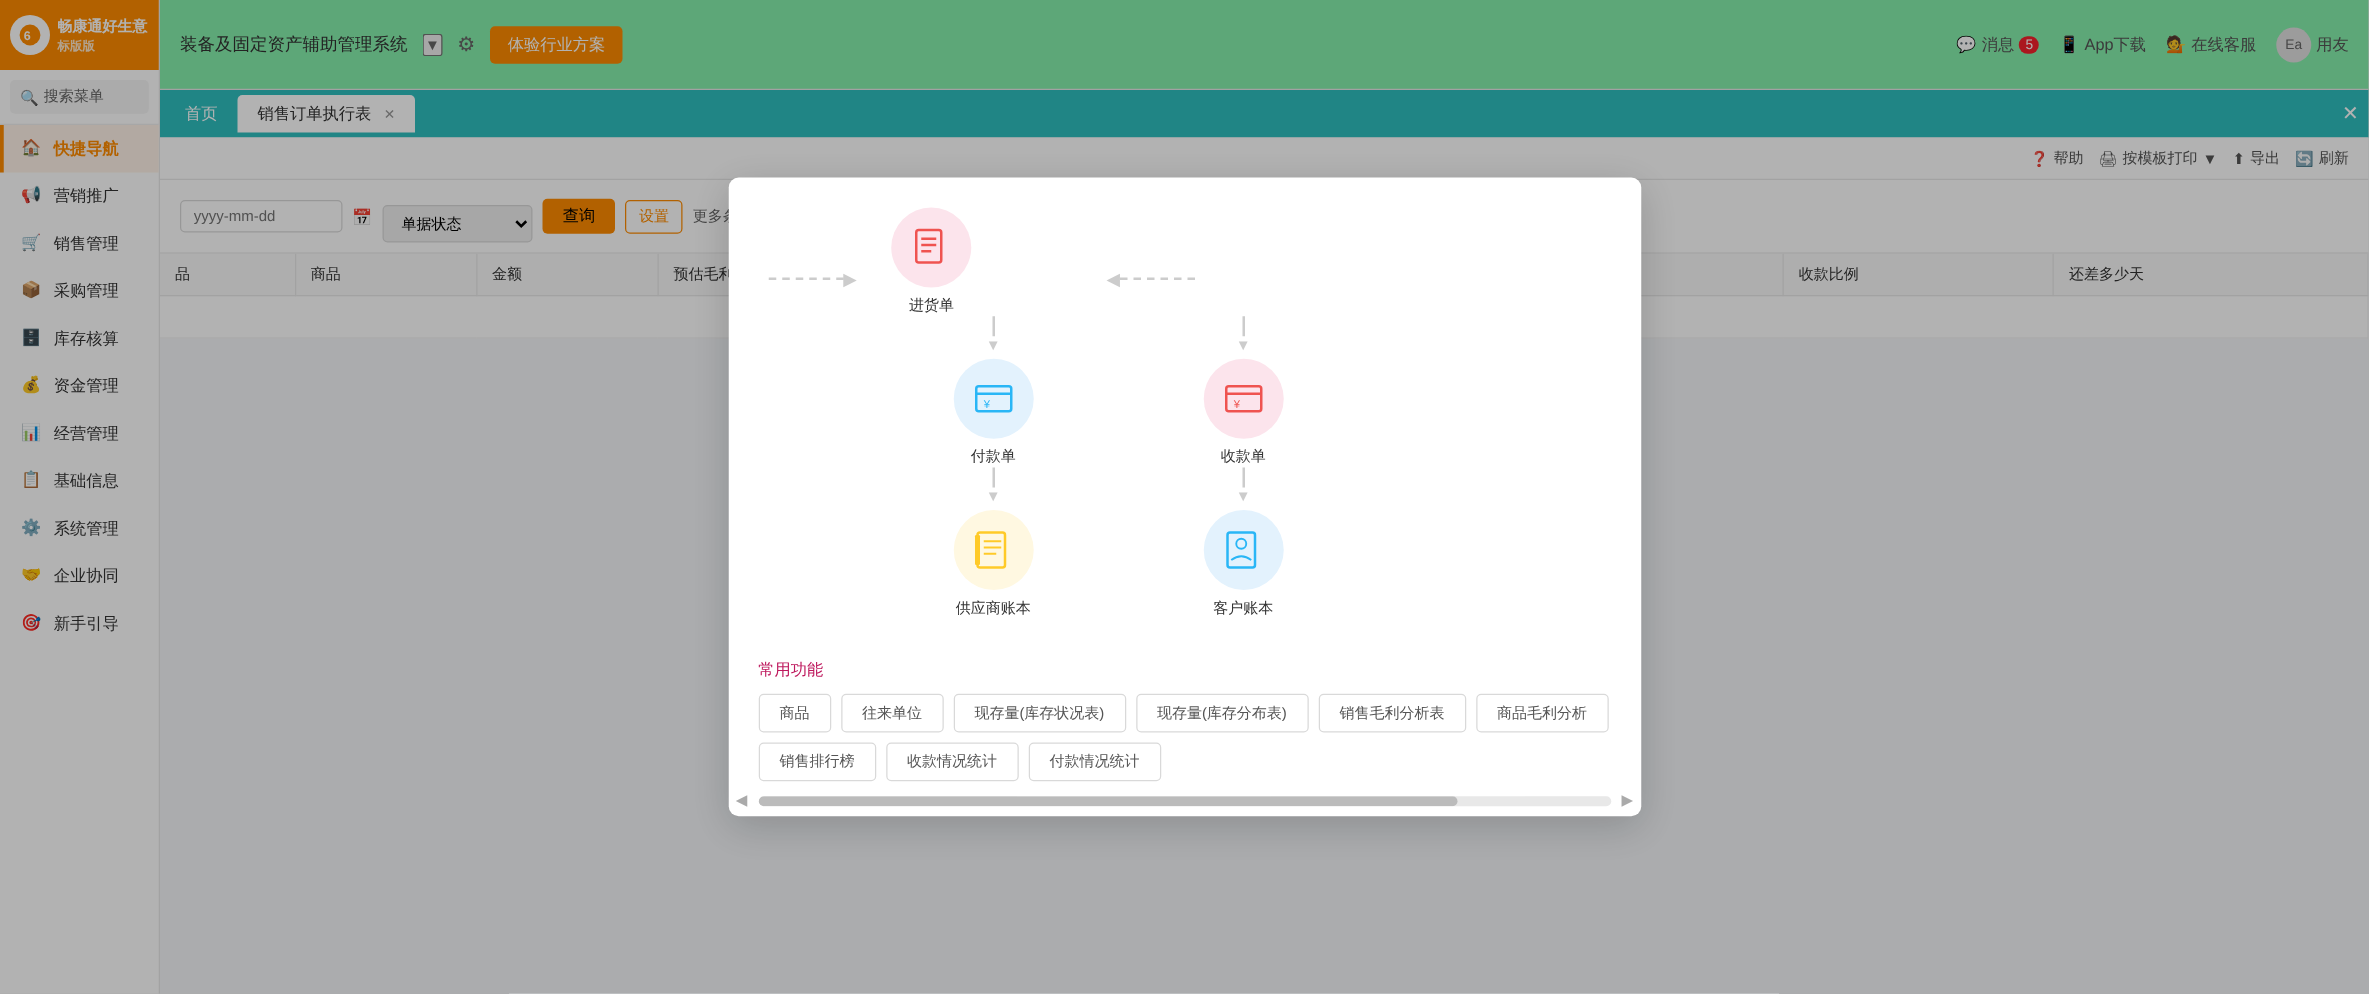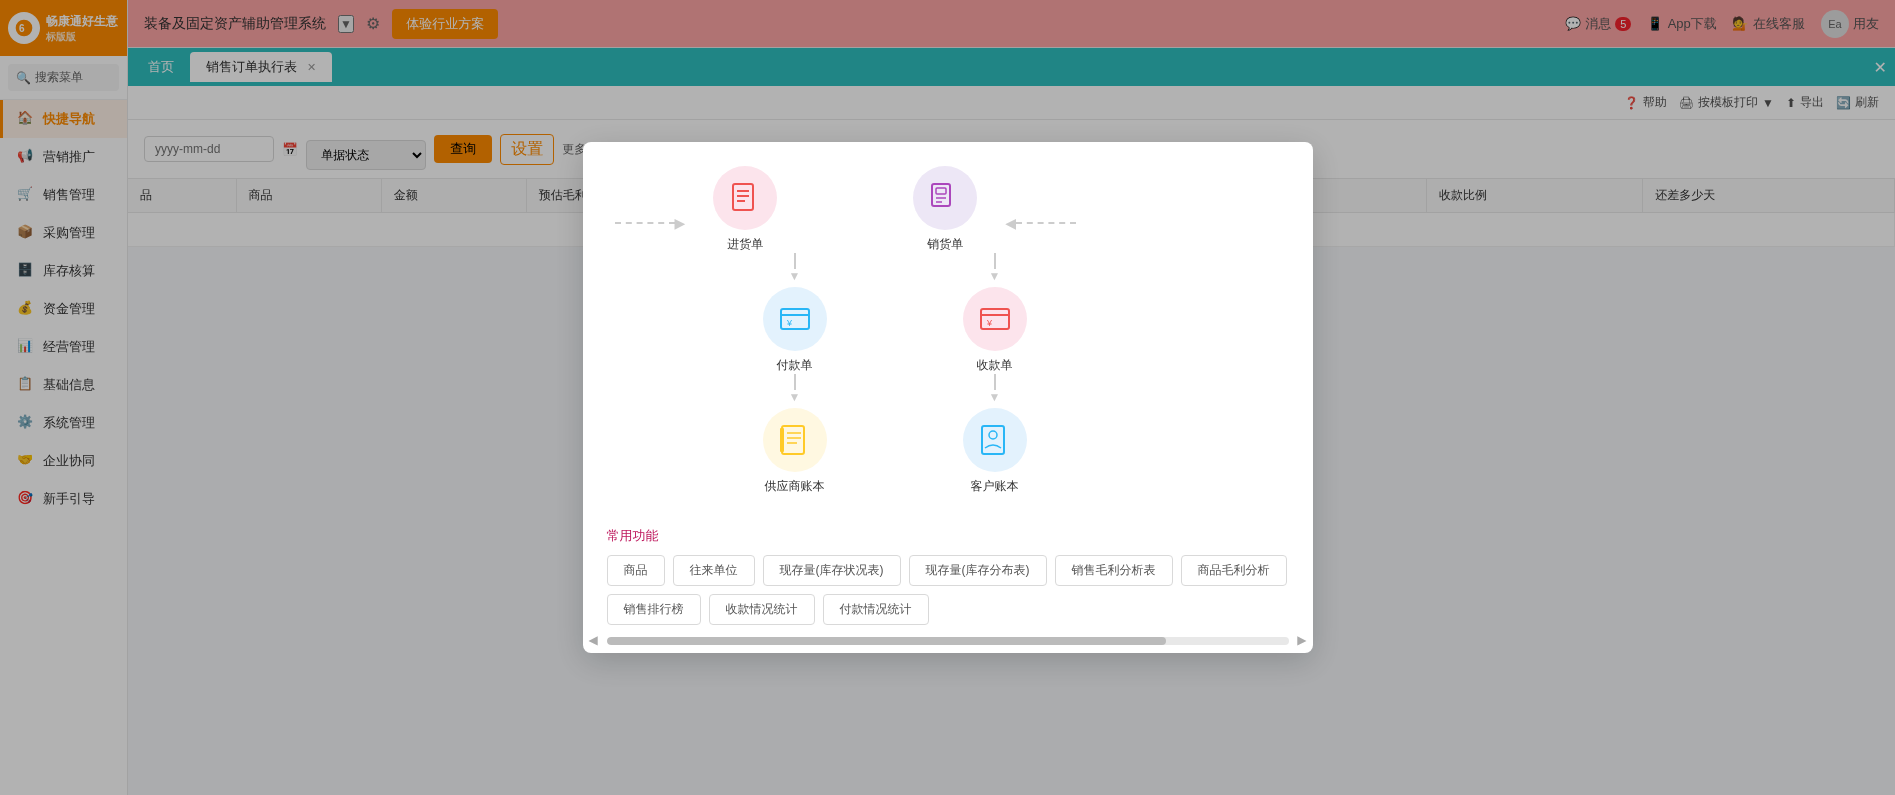--- a/index.html
+++ b/index.html
@@ -13,21 +13,21 @@
     .sidebar-search { padding: 8px; border-bottom: 1px solid #f0f0f0; }
     .sidebar-search-btn { width: 100%; border: none; background: #f5f5f5; border-radius: 4px; padding: 5px 8px; cursor: pointer; font-size: 12px; color: #666; display: flex; align-items: center; gap: 4px; }
     .sidebar-nav-item { display: flex; align-items: center; gap: 8px; padding: 10px 14px; cursor: pointer; color: #333; font-size: 13px; border-left: 3px solid transparent; }
     .sidebar-nav-item.active { background: #fff3e8; color: #ff8c00; border-left-color: #ff8c00; font-weight: bold; }
     .sidebar-nav-item .nav-icon { width: 18px; height: 18px; flex-shrink: 0; }
 
     
     .main { flex: 1; display: flex; flex-direction: column; overflow: hidden; }
 
     
-    .topbar { height: 48px; background: #fca5a5; border-bottom: 1px solid #e8e8e8; display: flex; align-items: center; padding: 0 16px; gap: 12px; }
+    .topbar { height: 72px; background: #86efac; border-bottom: 1px solid #e8e8e8; display: flex; align-items: center; padding: 0 16px; gap: 12px; }
     .topbar-dropdown { font-size: 12px; color: #666; cursor: pointer; display: flex; align-items: center; gap: 4px; }
     .topbar-gear { cursor: pointer; color: #666; }
     .topbar-btn { background: #ff8c00; color: white; border: none; border-radius: 4px; padding: 6px 14px; cursor: pointer; font-size: 13px; }
     .topbar-right { margin-left: auto; display: flex; align-items: center; gap: 16px; font-size: 13px; color: #555; }
     .topbar-right-item { display: flex; align-items: center; gap: 4px; cursor: pointer; }
     .badge { background: #f5222d; color: white; border-radius: 10px; padding: 1px 5px; font-size: 11px; }
     .user-avatar { width: 28px; height: 28px; border-radius: 50%; background: #e0e0e0; display: flex; align-items: center; justify-content: center; font-size: 11px; color: #666; }
 
     
     .tabbar { height: 38px; background: #2fbfbf; display: flex; align-items: center; padding: 0 0 0 4px; }
@@ -44,21 +44,21 @@
     .toolbar-row { background: white; padding: 8px 16px; display: flex; align-items: center; gap: 8px; border-bottom: 1px solid #e8e8e8; }
     .toolbar-row-right { margin-left: auto; display: flex; align-items: center; gap: 12px; }
     .toolbar-btn { border: none; background: transparent; cursor: pointer; font-size: 12px; color: #555; display: flex; align-items: center; gap: 4px; }
 
     
     .search-row { background: white; padding: 8px 16px; display: flex; align-items: center; gap: 8px; flex-wrap: wrap; border-bottom: 1px solid #e8e8e8; }
     .date-input { border: 1px solid #d9d9d9; border-radius: 4px; padding: 5px 10px; font-size: 12px; width: 130px; color: #0c4a6e; }
     .search-select { border: 1px solid #d9d9d9; border-radius: 4px; padding: 6px 10px; font-size: 12px; width: 120px; margin-top: 12px; }
     .search-btn { background: #ff8c00; color: #000000; border: none; border-radius: 4px; padding: 5px 16px; cursor: pointer; font-size: 13px; }
     .more-conditions { font-size: 12px; color: #666; cursor: pointer; background: none; border: none; }
-    .set-btn { font-size: 16px; color: #ff8c00; cursor: pointer; background: none; border: 1px solid #ff8c00; border-radius: 4px; padding: 4px 10px; }
+    .set-btn { font-size: 12px; color: #ff8c00; cursor: pointer; background: none; border: 1px solid #ff8c00; border-radius: 4px; padding: 4px 10px; }
 
     
     .table-area { background: white; margin: 0; overflow: auto; }
     .data-table { width: 100%; border-collapse: collapse; font-size: 12px; }
     .data-table th { background: #fafafa; border-bottom: 1px solid #e8e8e8; border-right: 1px solid #e8e8e8; padding: 8px 12px; color: #333; font-weight: 500; text-align: left; white-space: nowrap; }
     .data-table td { border-bottom: 1px solid #f0f0f0; border-right: 1px solid #f0f0f0; padding: 8px 12px; color: #333; }
     .empty-row { text-align: center; color: #aaa; padding: 40px; }
 
     
     .overlay { position: fixed; top: 0; left: 0; right: 0; bottom: 0; background: rgba(0,0,0,0.3); z-index: 100; display: flex; align-items: center; justify-content: center; }
@@ -270,31 +270,20 @@
                 <line x1="10" y1="11" x2="22" y2="11" stroke="#ef5350" stroke-width="2"></line>
                 <line x1="10" y1="16" x2="22" y2="16" stroke="#ef5350" stroke-width="2"></line>
                 <line x1="10" y1="21" x2="18" y2="21" stroke="#ef5350" stroke-width="2"></line>
               </svg>
           </div>
           <div class="flow-label">进货单</div>
         </div>
 
         <div style="width:80px;"></div>
 
-        <div class="flow-node">
-          <div class="flow-circle" style="background:#ede7f6;">
-            <svg width="36" height="36" viewBox="0 0 36 36">
-                <rect x="5" y="4" width="18" height="22" rx="2" fill="none" stroke="#ab47bc" stroke-width="2"></rect>
-                <rect x="9" y="8" width="10" height="6" rx="1" fill="none" stroke="#ab47bc" stroke-width="1.5"></rect>
-                <line x1="9" y1="18" x2="19" y2="18" stroke="#ab47bc" stroke-width="1.5"></line>
-                <line x1="9" y1="22" x2="15" y2="22" stroke="#ab47bc" stroke-width="1.5"></line>
-              </svg>
-          </div>
-          <div class="flow-label">销货单</div>
-        </div>
 
         <div style="display:flex;align-items:center;margin-bottom:22px;">
           <span style="color:#ccc;font-size:14px;">◀</span>
           <div style="width:60px;border-top:2px dashed #ccc;"></div>
         </div>
 
       </div>
 
       <div style="display:flex; align-items:flex-start; gap:0; margin-top:0;">
 

